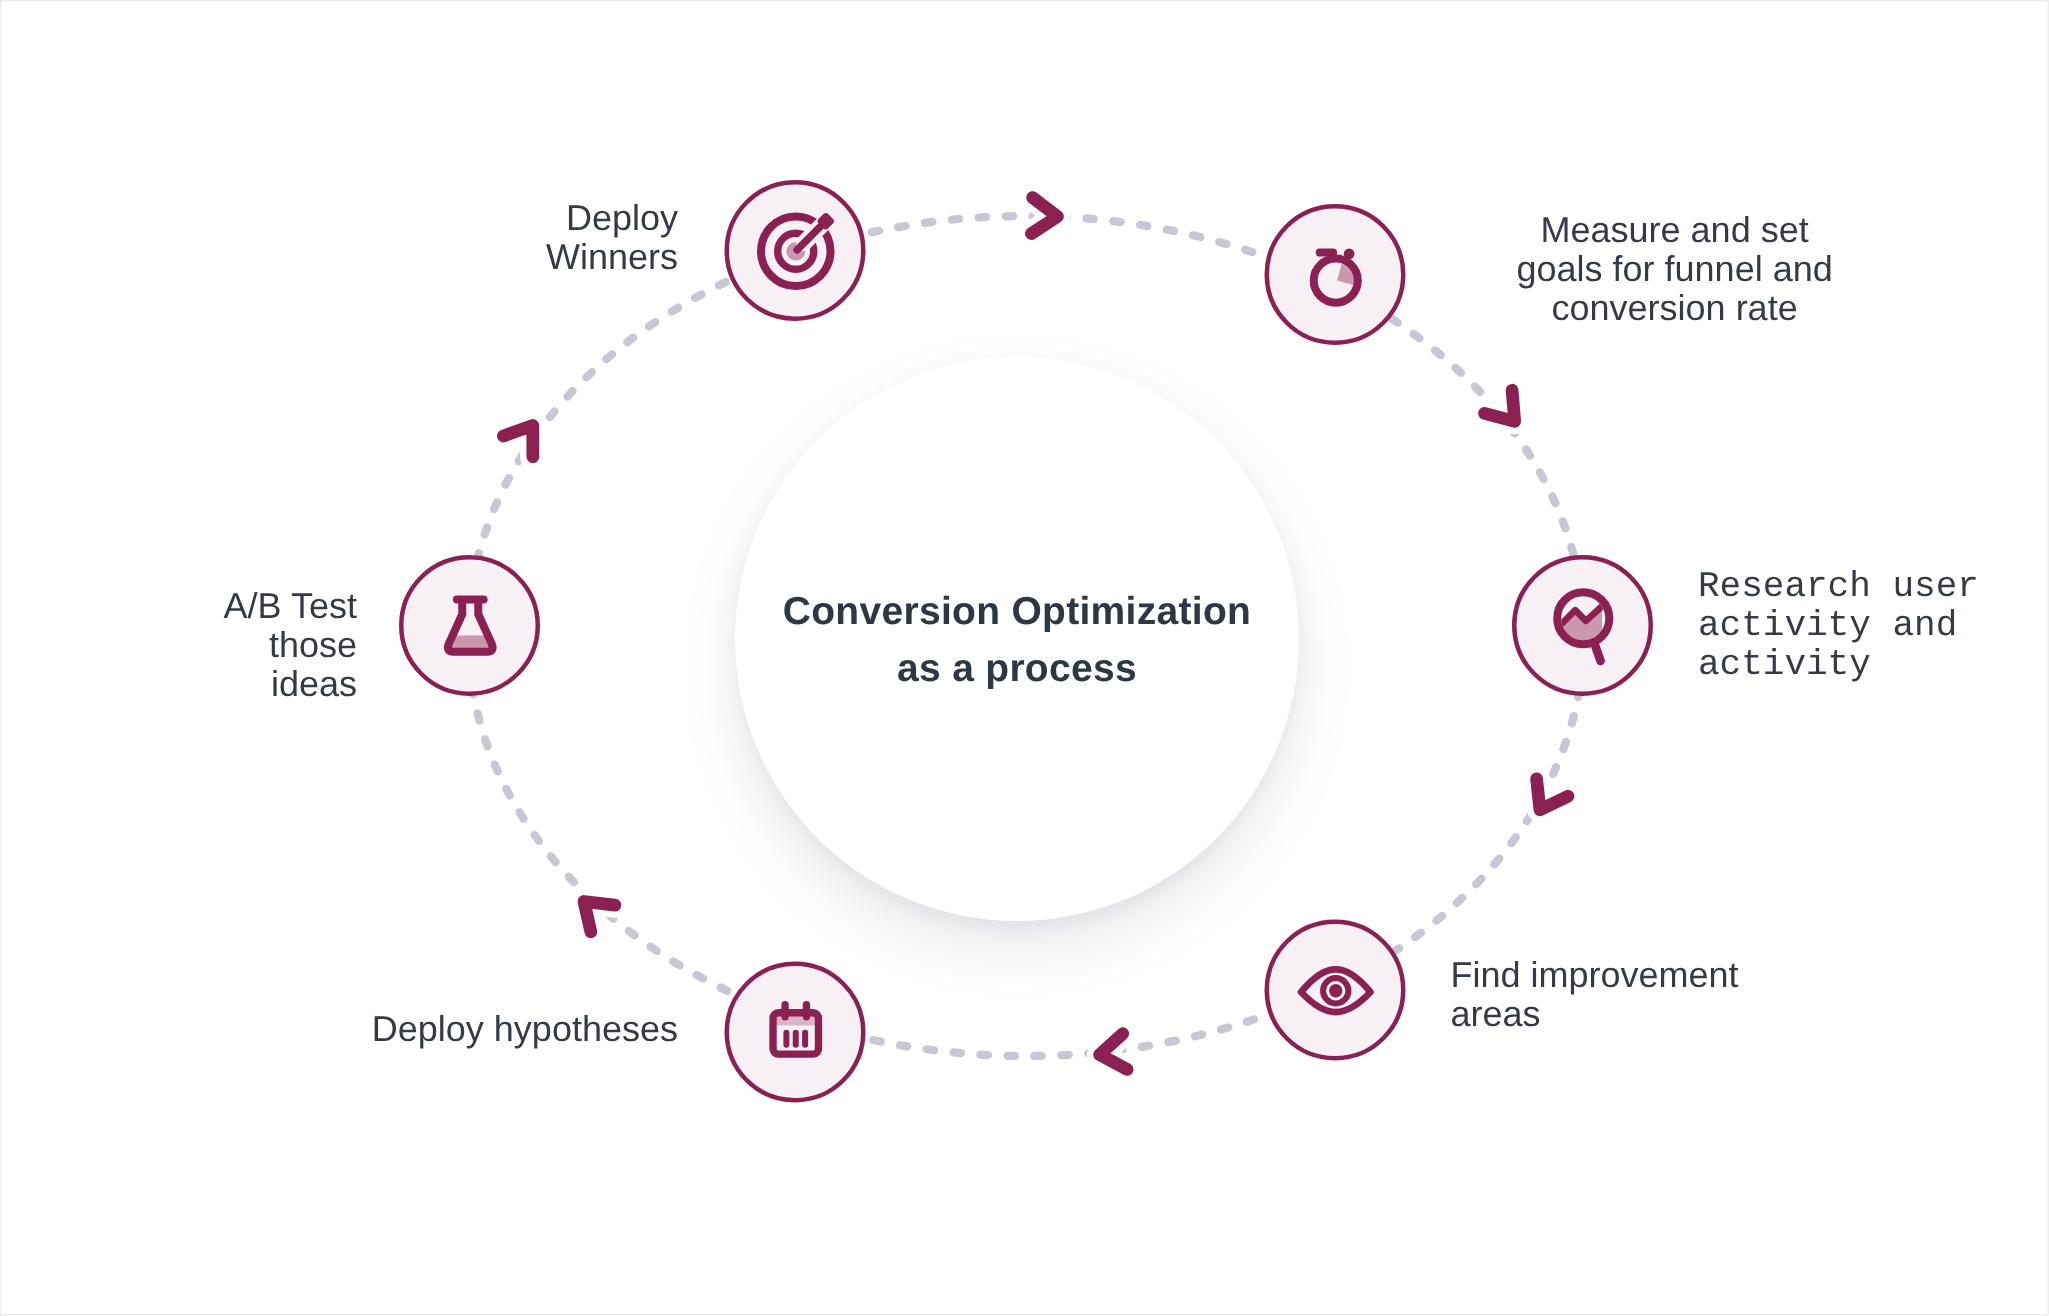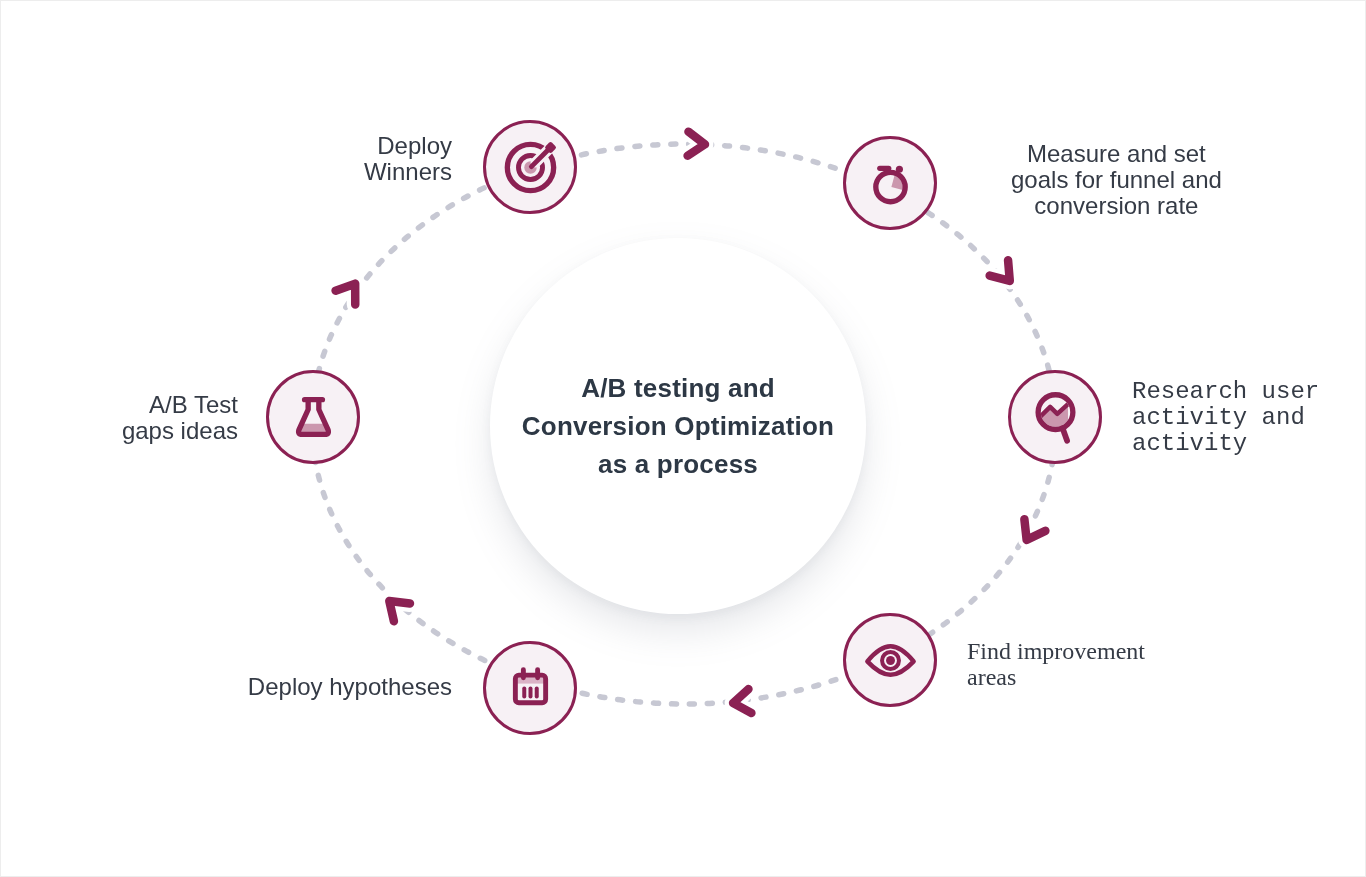--- a/index.html
+++ b/index.html
@@ -37,21 +37,21 @@
   .badge-find    {left:843px;top:613px;}
   .badge-develop {left:483px;top:641px;}
   .badge-abtest  {left:266px;top:370px;}
   .step-label{
     position:absolute;
     font-size:24px;line-height:26px;color:#353B46;
   }
   .step-label .ln{display:block;}
   .label-measure {left:967px;top:141px;text-align:center;margin-left:44px;}
   .label-research{left:1132px;top:379px;text-align:left;font-family:Liberation Mono, monospace;}
-  .label-find    {left:967px;top:638px;text-align:left;font-family:Liberation Serif, serif;}
+  .label-find    {left:967px;top:638px;text-align:left;}
   .label-develop {left:238px;top:674px;width:214px;text-align:right;}
   .label-abtest  {left:118px;top:392px;width:120px;text-align:right;}
   .label-deploy  {left:340px;top:133px;width:112px;text-align:right;}
 </style>
 </head>
 <body>
 
 <div class="canvas">
 
   <svg class="cycle" width="1366" height="877" viewBox="0 0 1366 877">
@@ -79,21 +79,20 @@
       </g>
       <g transform="translate(350,291) rotate(-55)">
         <polyline points="-8,-12 9,0 -8,12" fill="none" stroke="#ffffff" stroke-width="17" stroke-linecap="round" stroke-linejoin="round"></polyline>
         <polyline points="-8,-12 9,0 -8,12" fill="none" stroke="#8B2153" stroke-width="8.5" stroke-linecap="round" stroke-linejoin="round"></polyline>
       </g>
     </g>
   </svg>
 
   <div class="center-circle">
     <div class="center-title">
-      <span class="ln">A/B testing and</span>
       <span class="ln">Conversion Optimization</span>
       <span class="ln">as a process</span>
     </div>
   </div>
 
   <div class="badge badge-deploy">
     <svg viewBox="-32 -32 64 64">
       <circle r="26" fill="none" stroke="#8B2153" stroke-width="6"></circle>
       <circle r="13.5" fill="none" stroke="#8B2153" stroke-width="5.5"></circle>
       <circle r="7" fill="#CB97AE"></circle>
@@ -172,21 +171,21 @@
     <span class="ln">Find improvement</span>
     <span class="ln">areas</span>
   </div>
 
   <div class="step-label label-develop">
     <span class="ln">Deploy hypotheses</span>
   </div>
 
   <div class="step-label label-abtest">
     <span class="ln">A/B Test</span>
-    <span class="ln">gaps ideas</span>
+    <span class="ln">those ideas</span>
   </div>
 
   <div class="step-label label-deploy">
     <span class="ln">Deploy</span>
     <span class="ln">Winners</span>
   </div>
 
 </div>
 
 </body></html>

